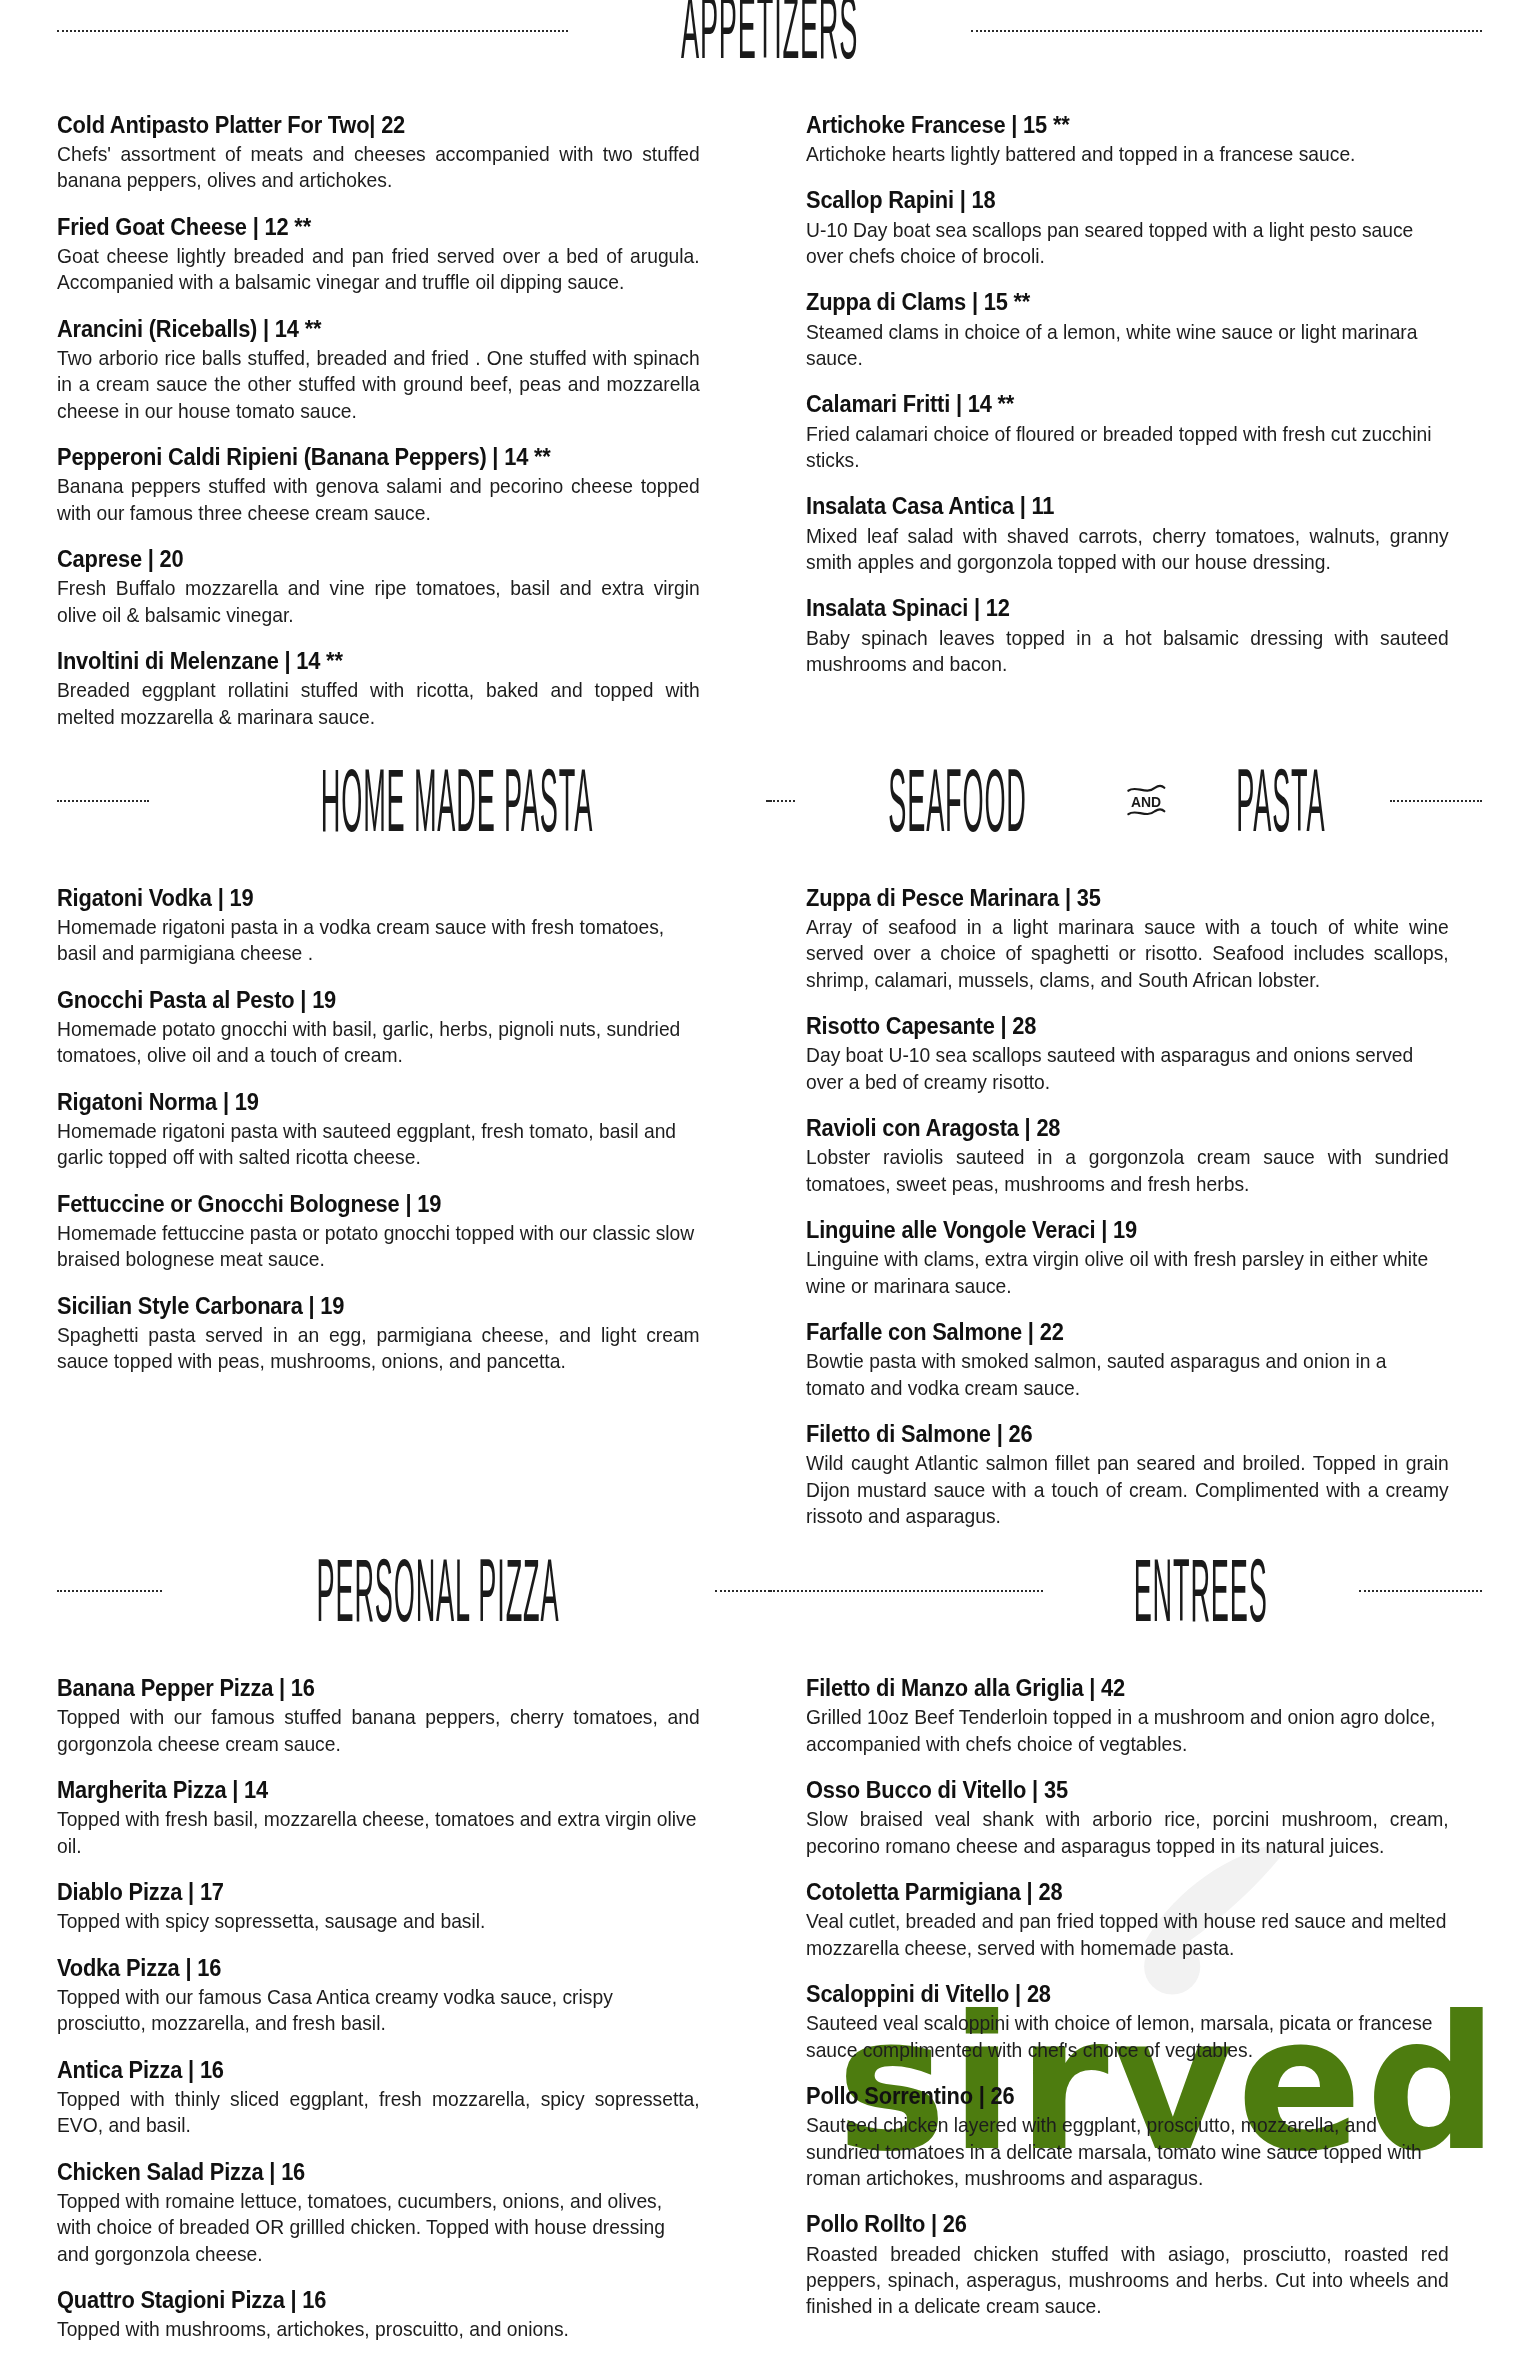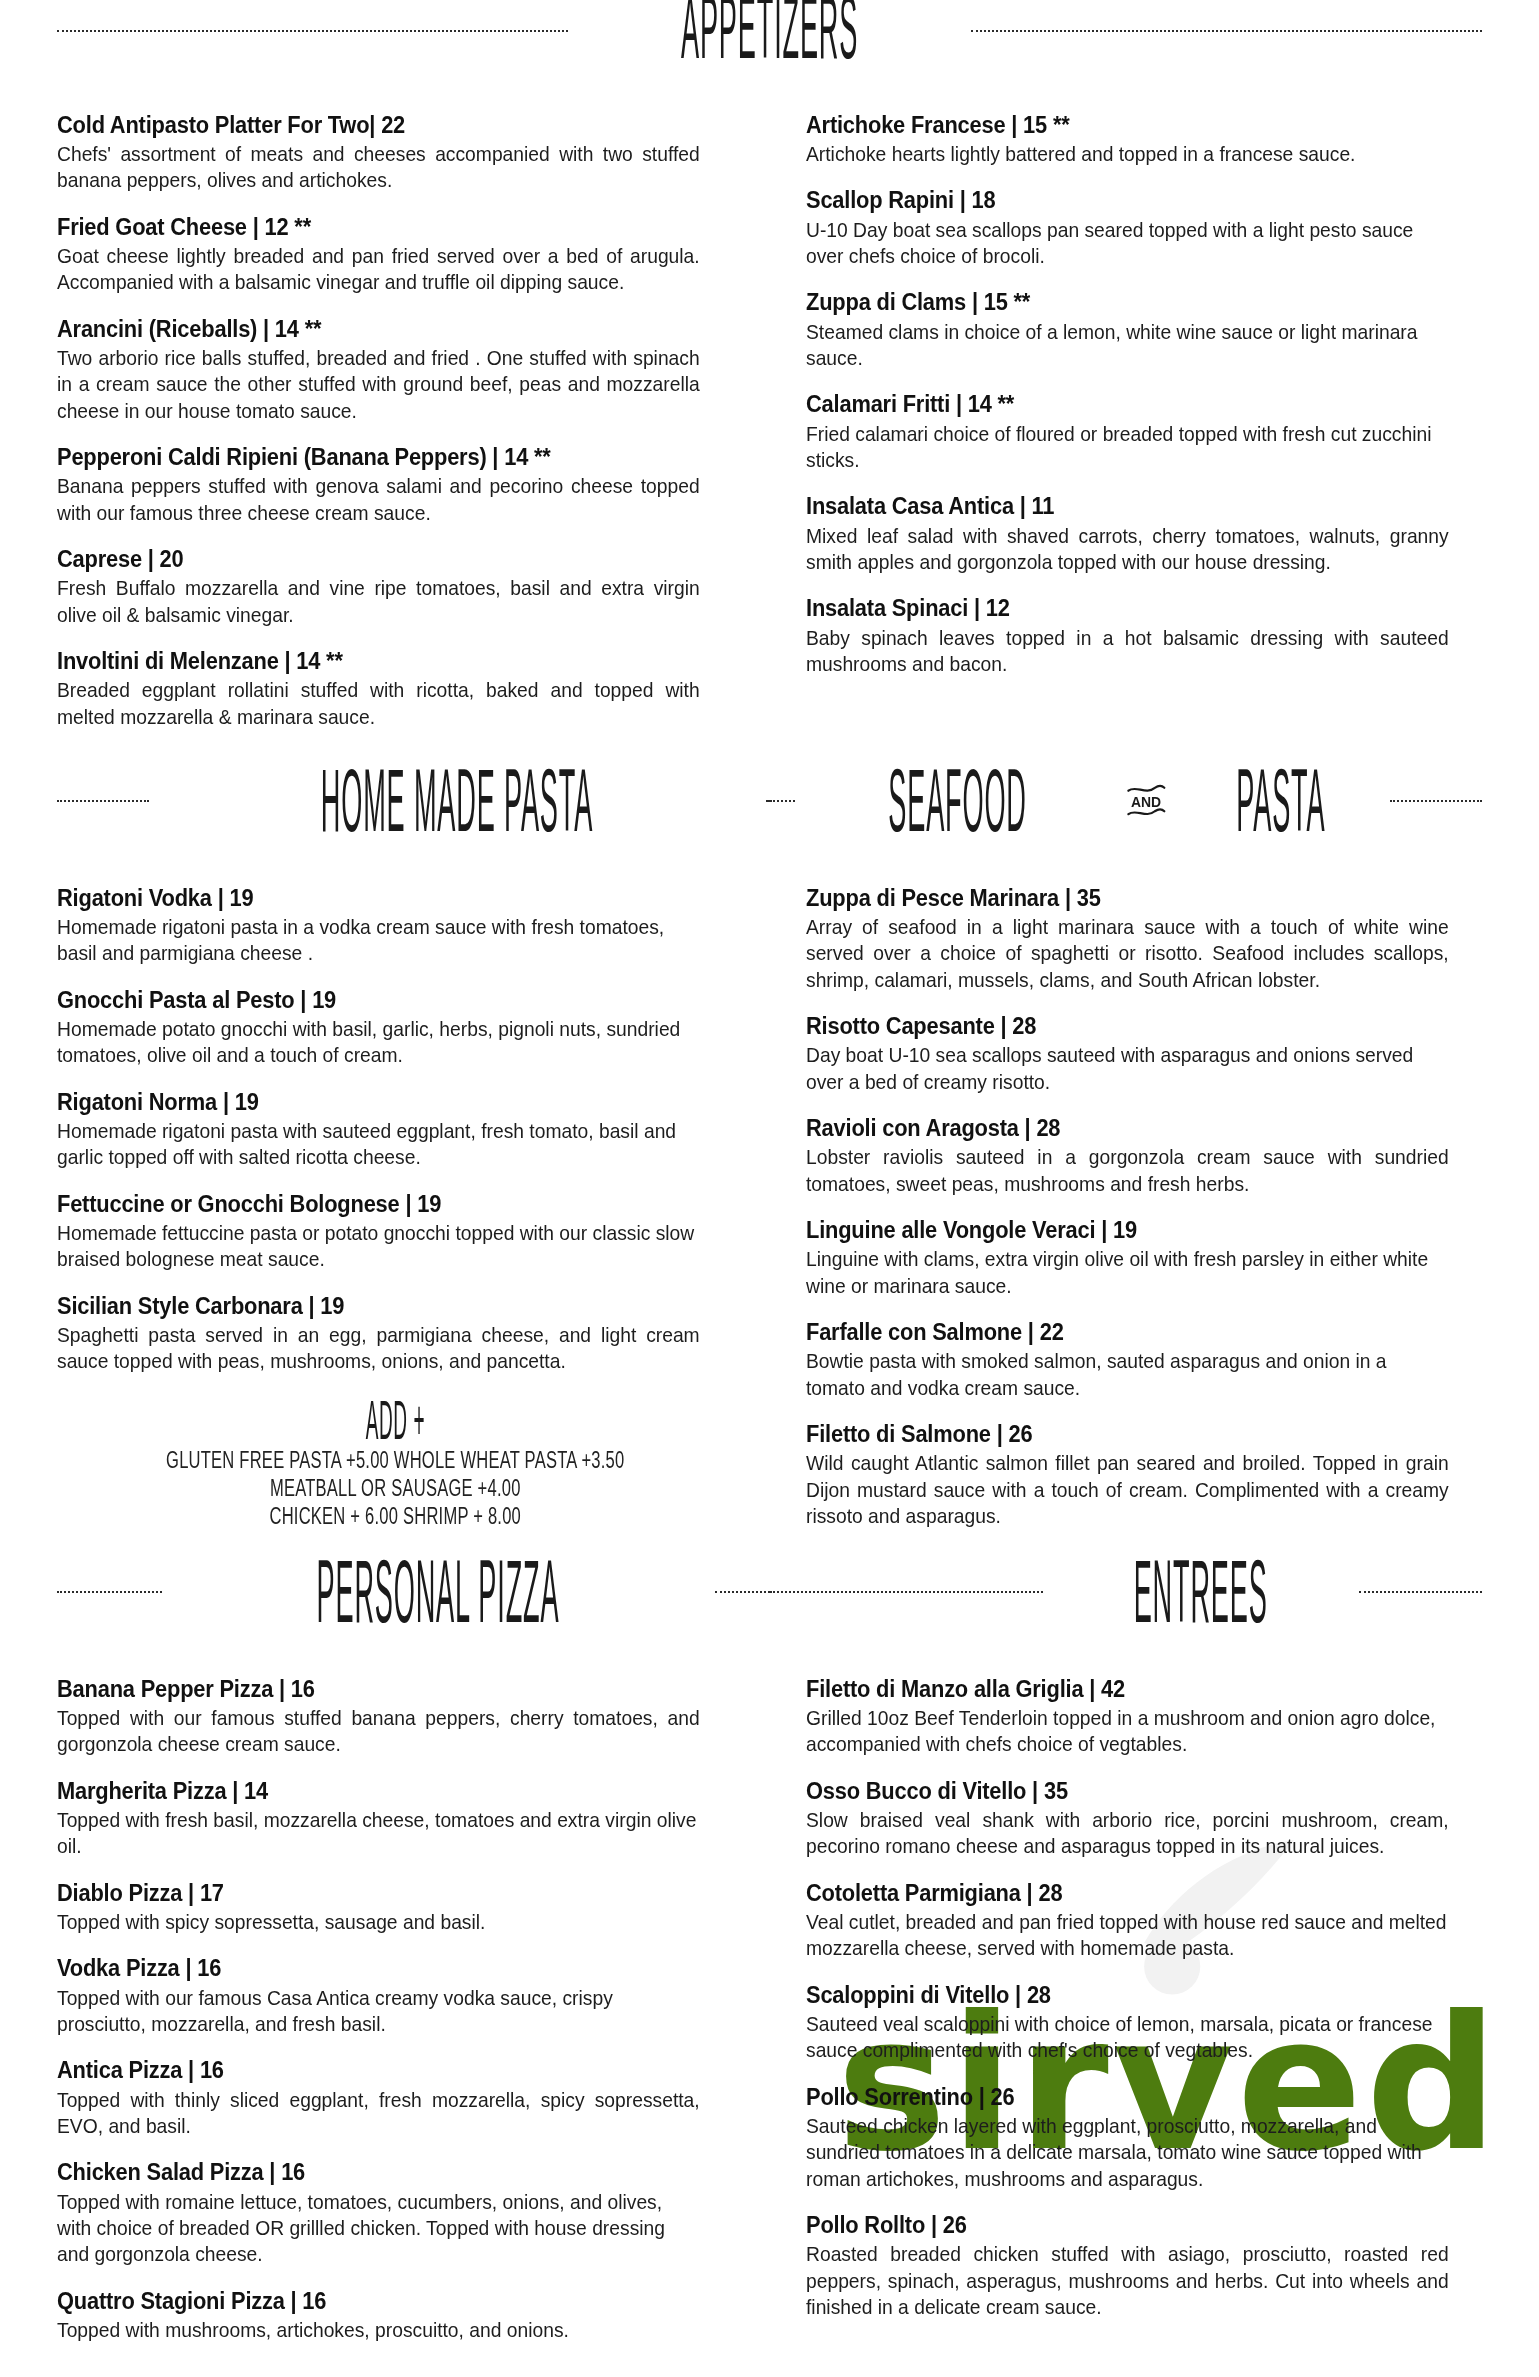--- a/index.html
+++ b/index.html
@@ -276,26 +276,20 @@
       </div>
       <div class="item">
         <p class="item-name">Fettuccine or Gnocchi Bolognese  |  19</p>
         <p class="item-desc nojust">Homemade fettuccine pasta or potato gnocchi topped with our classic slow braised bolognese meat sauce.</p>
       </div>
       <div class="item">
         <p class="item-name">Sicilian Style Carbonara  |  19</p>
         <p class="item-desc">Spaghetti pasta served in an egg, parmigiana cheese, and light cream sauce topped with peas, mushrooms, onions, and pancetta.</p>
       </div>
 
-      <div class="add-block">
-        <div class="add-title">ADD +</div>
-        <span class="add-line">GLUTEN FREE PASTA +5.00   WHOLE WHEAT PASTA +3.50</span>
-        <span class="add-line">MEATBALL OR SAUSAGE +4.00</span>
-        <span class="add-line">CHICKEN + 6.00  SHRIMP + 8.00</span>
-      </div>
     </div>
 
     <div class="col right">
       <div class="item">
         <p class="item-name">Zuppa di Pesce Marinara |  35</p>
         <p class="item-desc">Array of seafood in a light marinara sauce with a touch of white wine served over a choice of spaghetti or risotto. Seafood includes scallops, shrimp, calamari, mussels, clams, and South African lobster.</p>
       </div>
       <div class="item">
         <p class="item-name">Risotto Capesante  |  28</p>
         <p class="item-desc nojust">Day boat U-10 sea scallops sauteed with asparagus and onions served over a bed of creamy risotto.</p>

